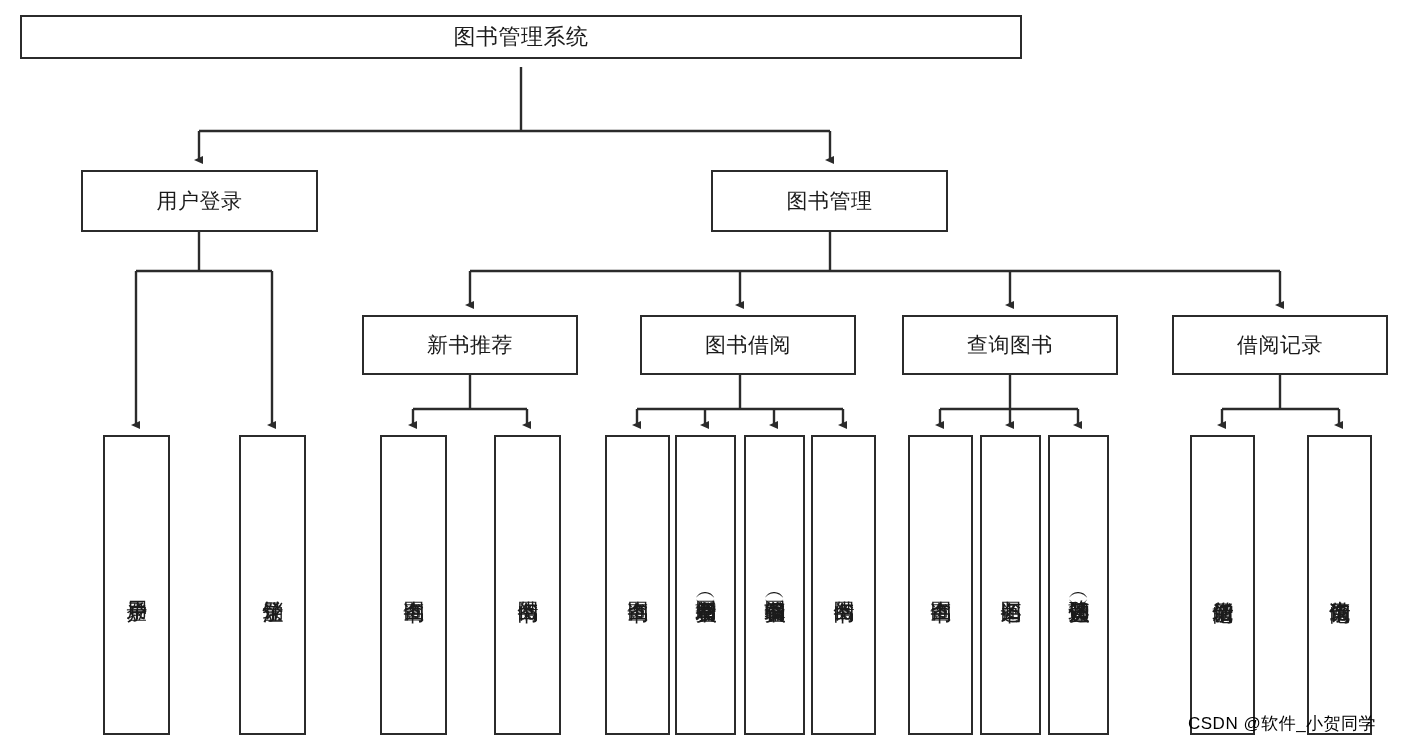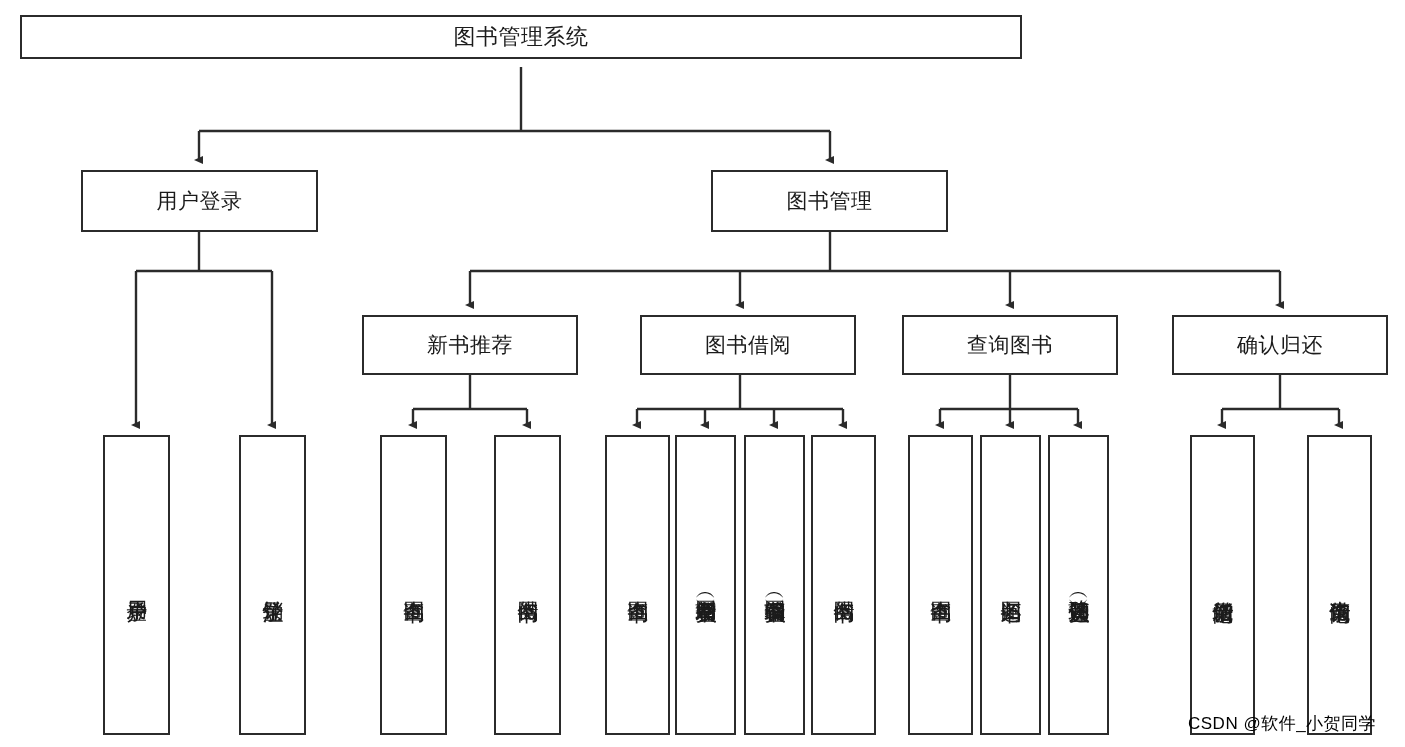--- a/index.html
+++ b/index.html
@@ -139,21 +139,21 @@
 
   <div class="node node-h" style="left:640px; top:315px; width:216px; height:60px;">
     <span>图书借阅</span>
   </div>
 
   <div class="node node-h" style="left:902px; top:315px; width:216px; height:60px;">
     <span>查询图书</span>
   </div>
 
   <div class="node node-h" style="left:1172px; top:315px; width:216px; height:60px;">
-    <span>确认归还</span>
+    <span>借阅记录</span>
   </div>
 
   <div class="node node-v" style="left:103px; top:435px; width:67px; height:300px;">
     <span>用户登录</span>
   </div>
 
   <div class="node node-v" style="left:239px; top:435px; width:67px; height:300px;">
     <span>注销登录</span>
   </div>
 

